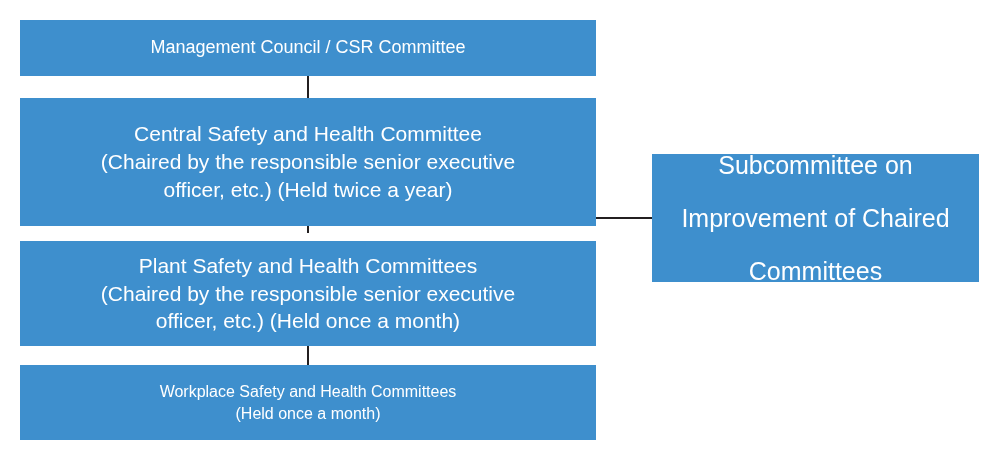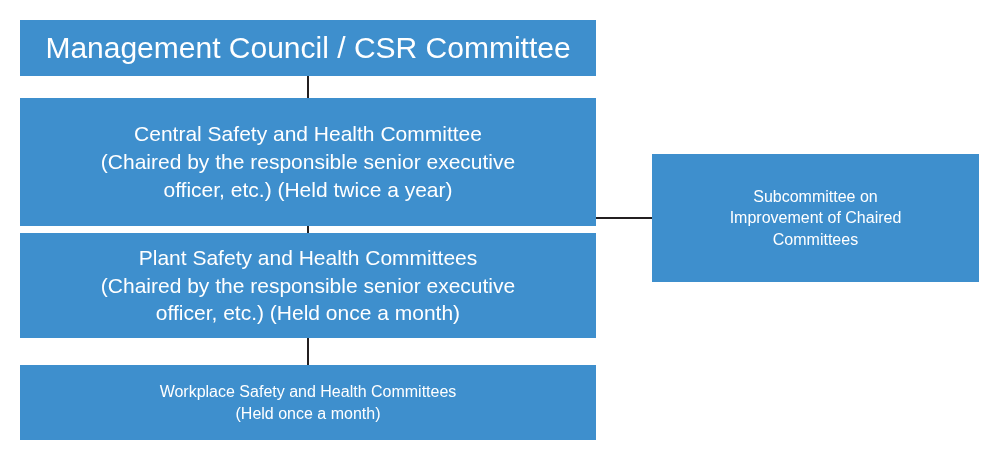--- a/index.html
+++ b/index.html
@@ -26,26 +26,26 @@
     text-align: center;
     line-height: 1.32;
     box-sizing: border-box;
     z-index: 3;
   }
   .node .ln {
     display: block;
     white-space: nowrap;
   }
   
-  #node-management-council { left: 20px;  top: 20px;  width: 576px; height: 56px;  font-size: 30px; }
+  #node-management-council { left: 20px;  top: 20px;  width: 576px; height: 56px;  font-size: 18px; }
   #node-central-committee  { left: 20px;  top: 98px;  width: 576px; height: 128px; font-size: 21px; }
-  #node-plant-committees   { left: 20px;  top: 233px; width: 576px; height: 105px; font-size: 21px; }
+  #node-plant-committees   { left: 20px;  top: 241px; width: 576px; height: 105px; font-size: 21px; }
   #node-workplace-committees { left: 20px; top: 365px; width: 576px; height: 75px; font-size: 16px; }
   
-  #node-subcommittee { left: 652px; top: 154px; width: 327px; height: 128px; font-size: 16px; }
+  #node-subcommittee { left: 652px; top: 154px; width: 327px; height: 128px; font-size: 25px; gap: 20px; }
 
   
   .conn-v {
     position: absolute;
     width: 2px;
     background: #231f20;
     z-index: 1;
   }
   .conn-h {
     position: absolute;

